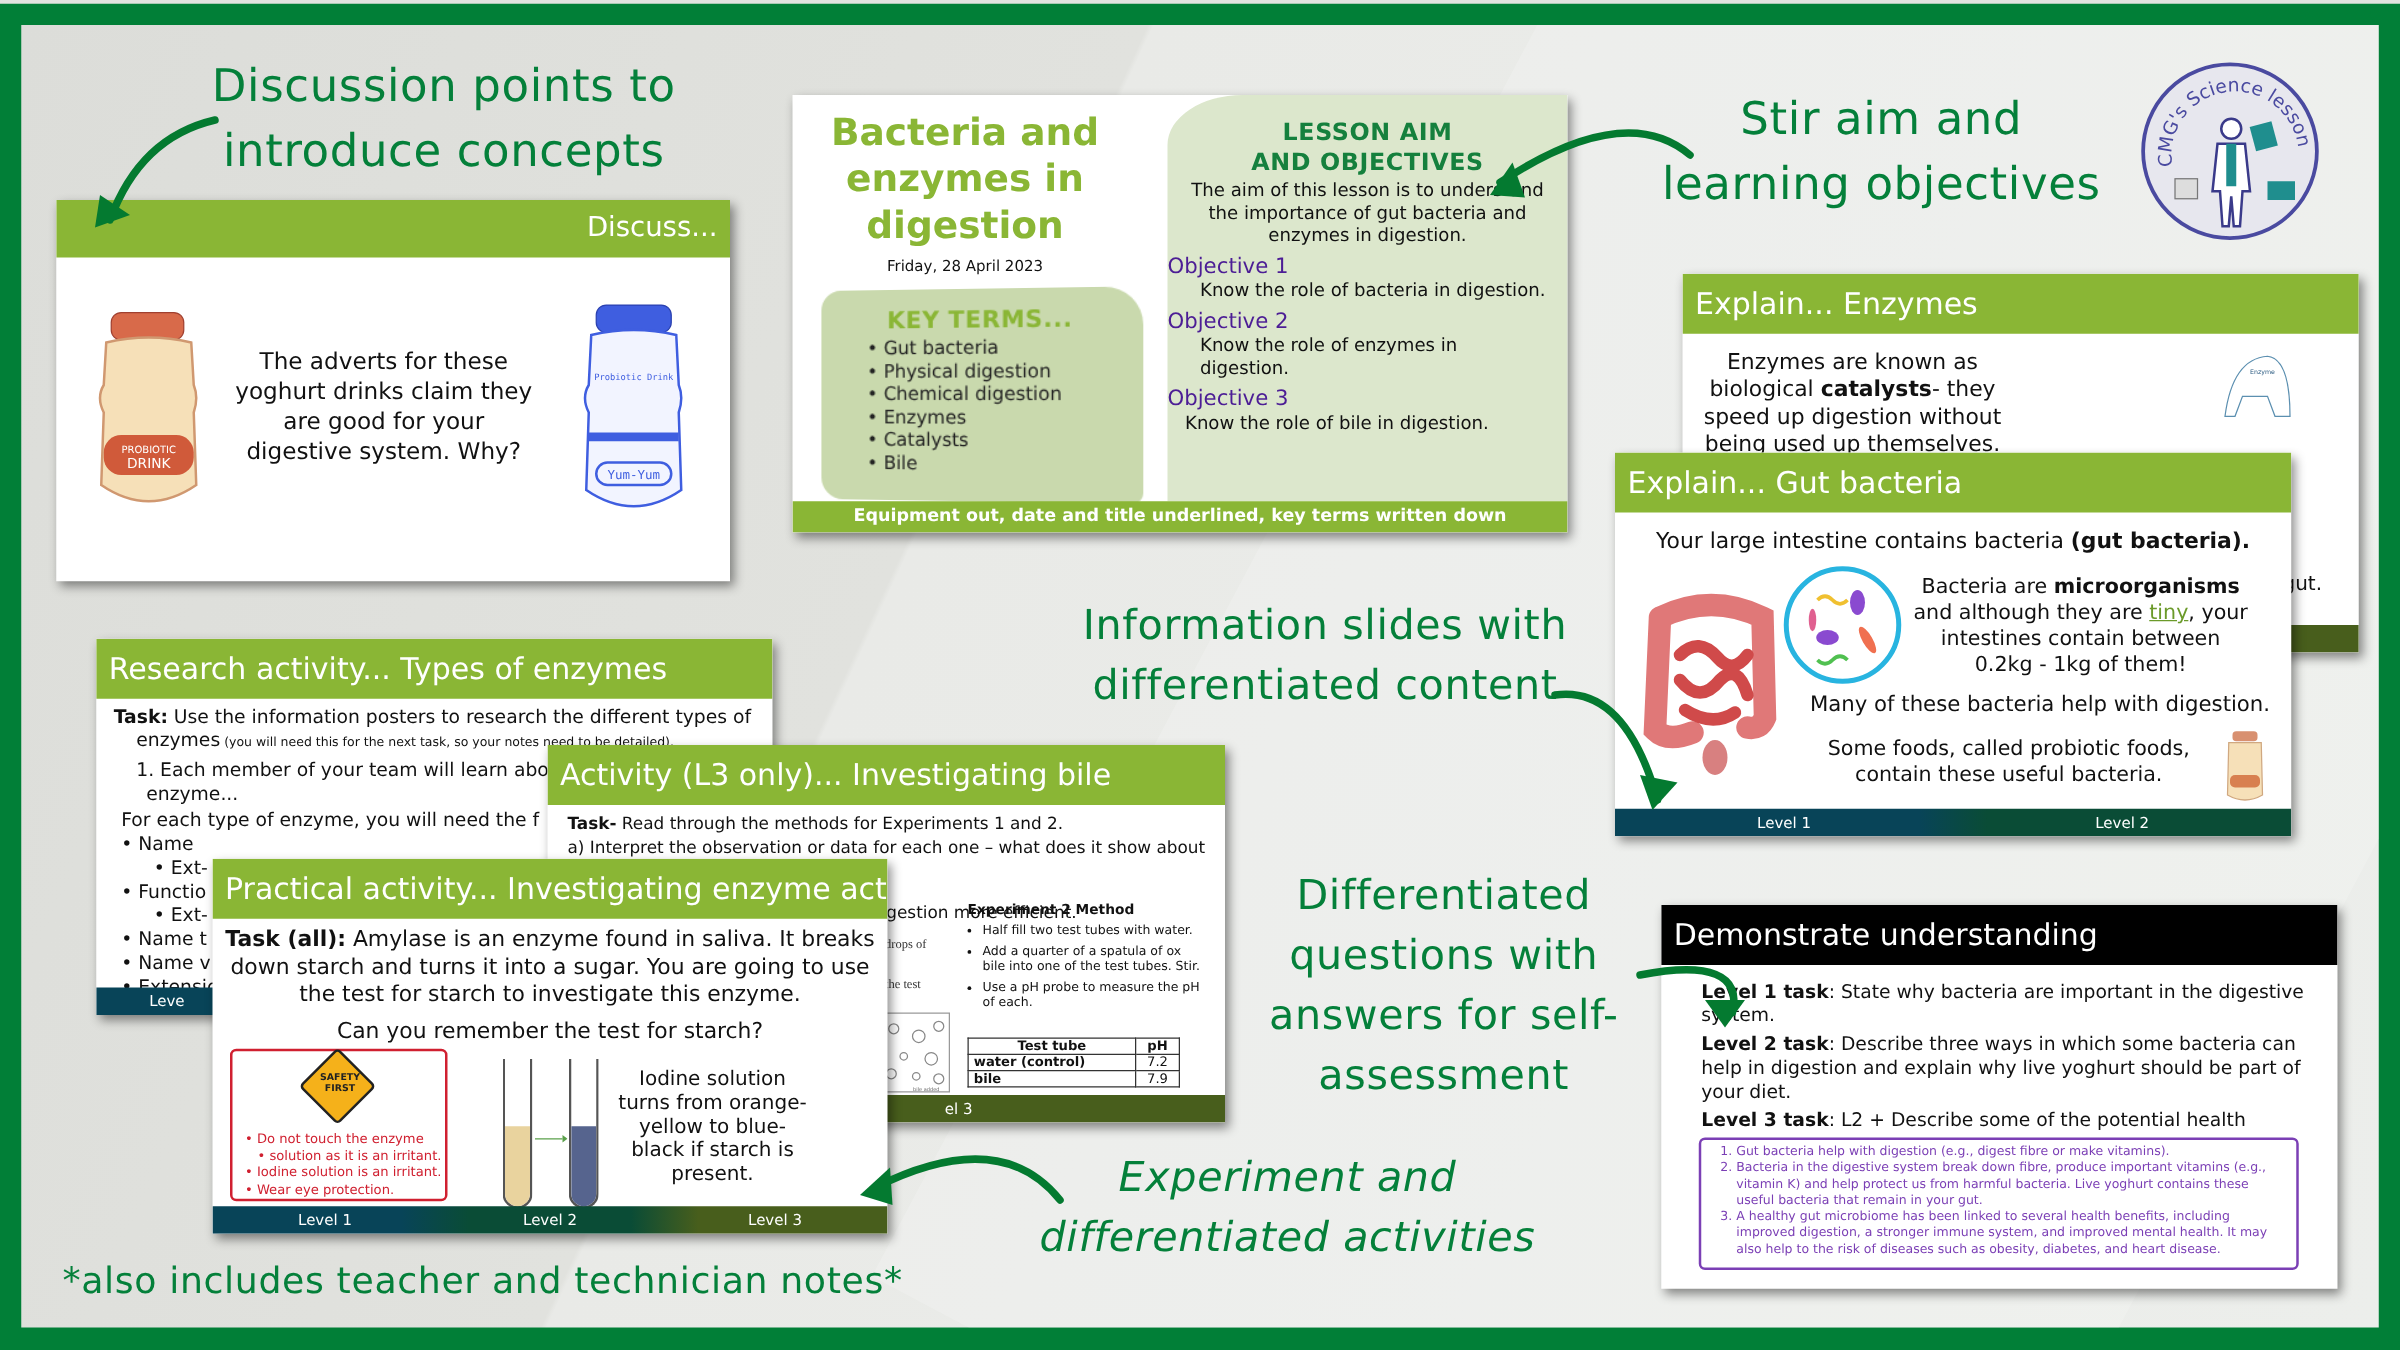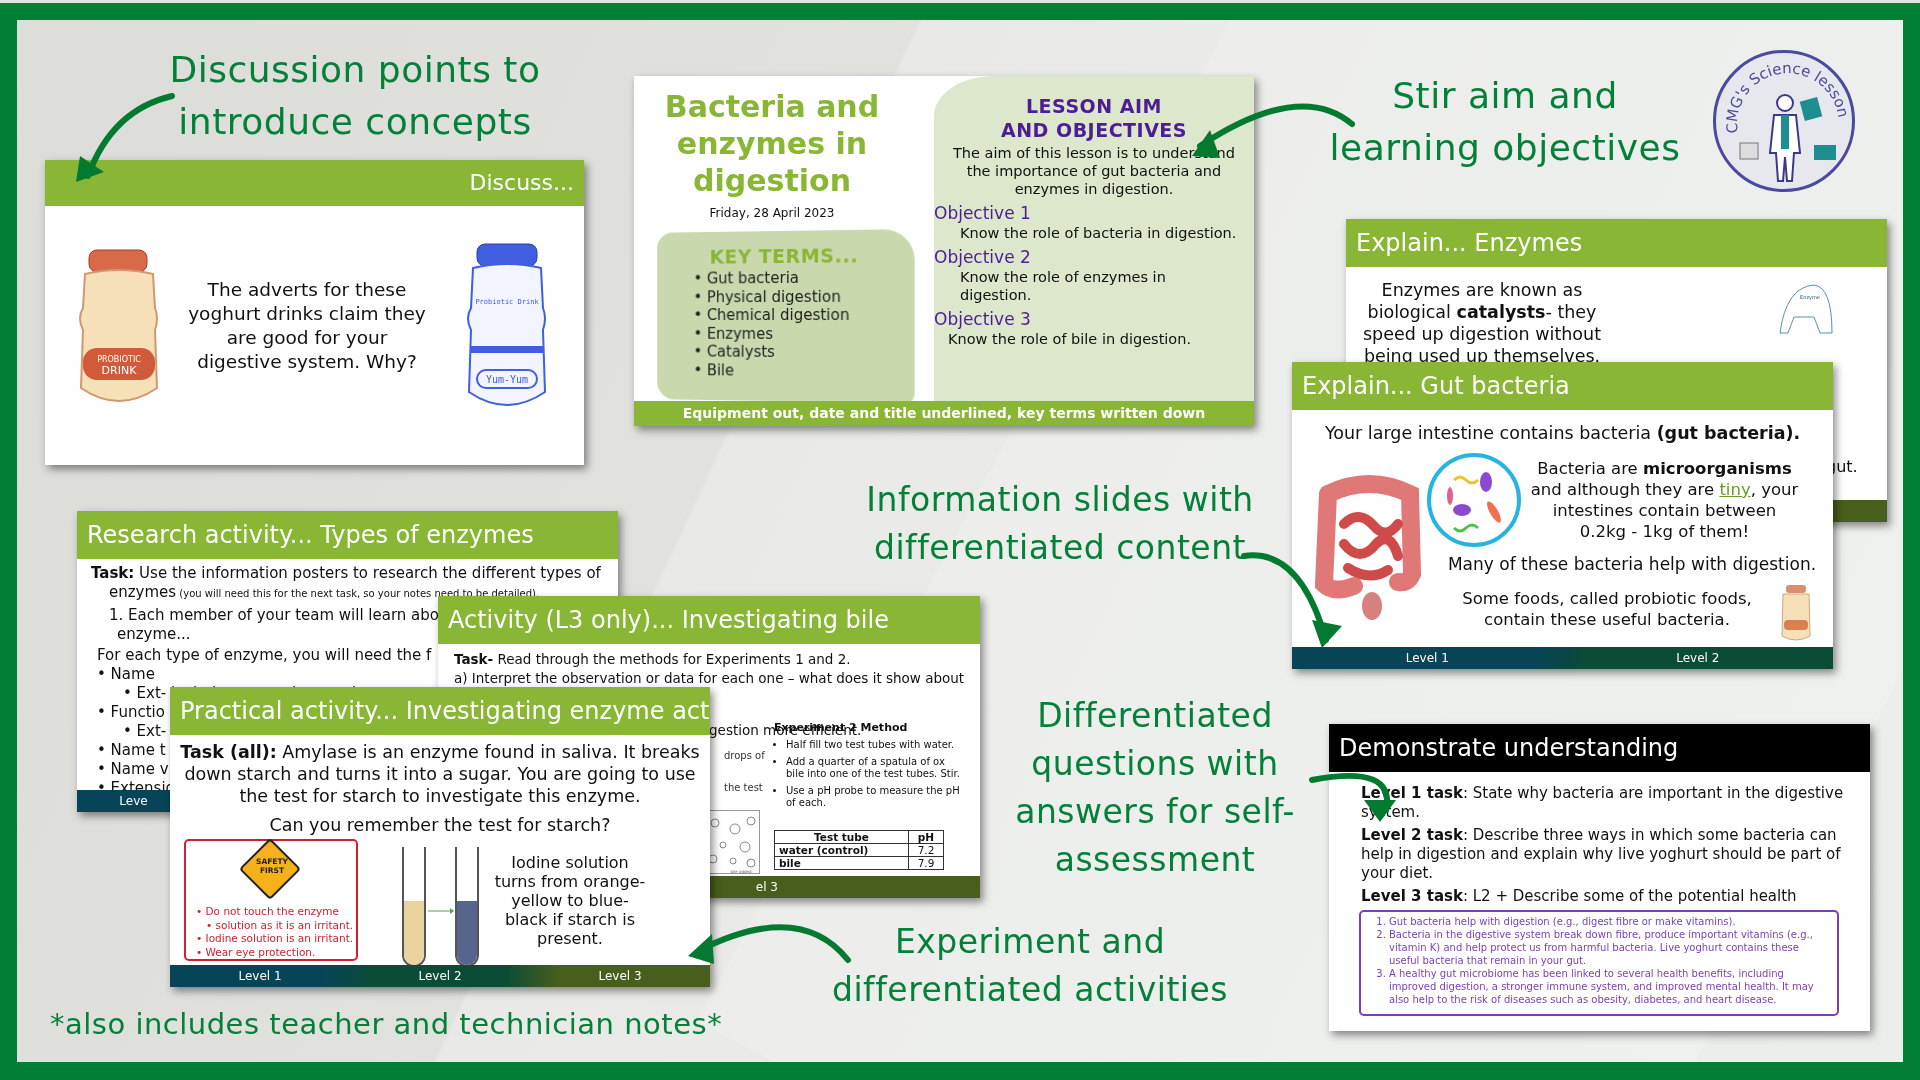--- a/index.html
+++ b/index.html
@@ -32,21 +32,21 @@
 
   
   #lesson { left: 634px; top: 76px; width: 620px; height: 350px; }
   .lesson-title { position: absolute; left: 18px; top: 12px; width: 240px; text-align: center; color: #8ab635; font-weight: bold; font-size: 30px; line-height: 37px; }
   .lesson-date { position: absolute; left: 18px; top: 130px; width: 240px; text-align: center; font-size: 12px; }
   .keyterms { position: absolute; left: 20px; top: 155px; width: 258px; height: 170px; background: #c9d9ad; border-radius: 16px 30px 8px 18px; transform: perspective(400px) rotateY(-4deg); }
   .keyterms h3 { text-align: center; color: #8ab635; font-size: 19px; margin-top: 14px; letter-spacing: 0.5px; }
   .keyterms ul { list-style: none; margin-left: 38px; margin-top: 2px; font-size: 15px; line-height: 18.5px; color: #222; }
   .keyterms li:before { content: "• "; }
   .aim-panel { position: absolute; left: 300px; top: 0; width: 320px; height: 325px; background: #dce7cc; border-radius: 60px 0 0 0 / 40px 0 0 0; }
-  .aim-head { text-align: center; color: #4c1d95; font-weight: bold; font-size: 19px; line-height: 24px; margin-top: 18px; letter-spacing: 0.5px; }
+  .aim-head { text-align: center; color: #15803d; font-weight: bold; font-size: 19px; line-height: 24px; margin-top: 18px; letter-spacing: 0.5px; }
   .aim-text { text-align: center; font-size: 14.5px; line-height: 18px; margin-top: 2px; padding: 0 8px; }
   .obj-head { text-align: left; color: #4c1d95; font-weight: normal; font-size: 17px; line-height: 22px; margin-top: 4px; }
   .obj-text { font-size: 14.5px; line-height: 18px; padding-left: 26px; padding-right: 16px; }
   .lesson-footer { position: absolute; left: 0; right: 0; bottom: 0; height: 25px; background: #8ab635; color: #fff; font-weight: bold; font-size: 14px; text-align: center; line-height: 25px; }
 
   
   #enzymes { left: 1346px; top: 219px; width: 541px; height: 303px; }
   .enz-text { position: absolute; left: 16px; top: 60px; width: 240px; text-align: center; font-size: 17.5px; line-height: 22px; }
   .enz-footer { position: absolute; left: 0; right: 0; bottom: 0; height: 22px; background: #485e1c; }
   .enz-gut { position: absolute; left: 480px; top: 238px; font-size: 16px; }
@@ -69,21 +69,21 @@
   
   #bile { left: 438px; top: 596px; width: 542px; height: 302px; }
   .bile-body { position: absolute; left: 16px; top: 54px; right: 10px; font-size: 13.5px; line-height: 19px; }
   .exp2 { position: absolute; left: 336px; top: 126px; width: 190px; font-size: 10px; line-height: 12px; }
   .exp2 h4 { font-size: 11px; margin-bottom: 5px; }
   .exp2 li { margin-left: 12px; margin-bottom: 5px; }
   .phtable { position: absolute; left: 336px; top: 234px; width: 170px; border-collapse: collapse; font-size: 10.5px; }
   .phtable td, .phtable th { border: 1px solid #333; padding: 0 4px; line-height: 12px; }
   .phtable th { text-align: center; }
   .phtable td.v { text-align: center; }
-  .bile-left { position: absolute; left: 286px; top: 144px; font-size: 10px; color: #333; line-height: 32px; }
+  .bile-left { position: absolute; left: 270px; top: 144px; font-size: 10px; color: #333; line-height: 32px; font-family: Liberation Serif, serif; }
   .bubbles { position: absolute; left: 262px; top: 214px; width: 60px; height: 64px; border: 1px solid #999; }
 
   
   #practical { left: 170px; top: 687px; width: 540px; height: 300px; }
   .prac-task { position: absolute; left: 10px; right: 10px; top: 54px; text-align: center; font-size: 17.5px; line-height: 22px; }
   .prac-q { position: absolute; left: 0; right: 0; top: 128px; text-align: center; font-size: 17.5px; }
   .safety { position: absolute; left: 14px; top: 152px; width: 174px; height: 122px; border: 2px solid #d02030; border-radius: 5px; }
   .safety ul { position: absolute; left: 10px; top: 64px; font-size: 10.5px; line-height: 13.5px; color: #d02030; list-style: none; }
   .safety li:before { content: "• "; }
   .sign { position: absolute; left: 62px; top: 6px; width: 44px; height: 44px; background: #f5b11a; transform: rotate(45deg); border: 2px solid #222; border-radius: 4px; }
@@ -120,21 +120,21 @@
 <div class="callout" style="left:840px; top:476px; width:440px; font-size:33px; line-height:48px;">
   <div>Information slides with</div>
   <div>differentiated content</div>
 </div>
 <div class="callout" style="left:995px; top:692px; width:320px; font-size:33px; line-height:48px;">
   <div>Differentiated</div>
   <div>questions with</div>
   <div>answers for self-</div>
   <div>assessment</div>
 </div>
-<div class="callout" style="left:810px; top:918px; width:440px; font-size:33px; line-height:48px;">
+<div class="callout" style="left:810px; top:918px; width:440px; font-size:33px; line-height:48px;font-style:italic;">
   <div>Experiment and</div>
   <div>differentiated activities</div>
 </div>
 <div class="callout" style="left:50px; top:1006px; width:760px; font-size:29px; text-align:left;">*also includes teacher and technician notes*</div>
 
 <div class="logo">
   <svg class="logo-text" viewBox="0 0 142 142">
     <defs>
         <path id="arcp" d="M22,80 A50,50 0 1,1 122,62"></path>
       </defs>

